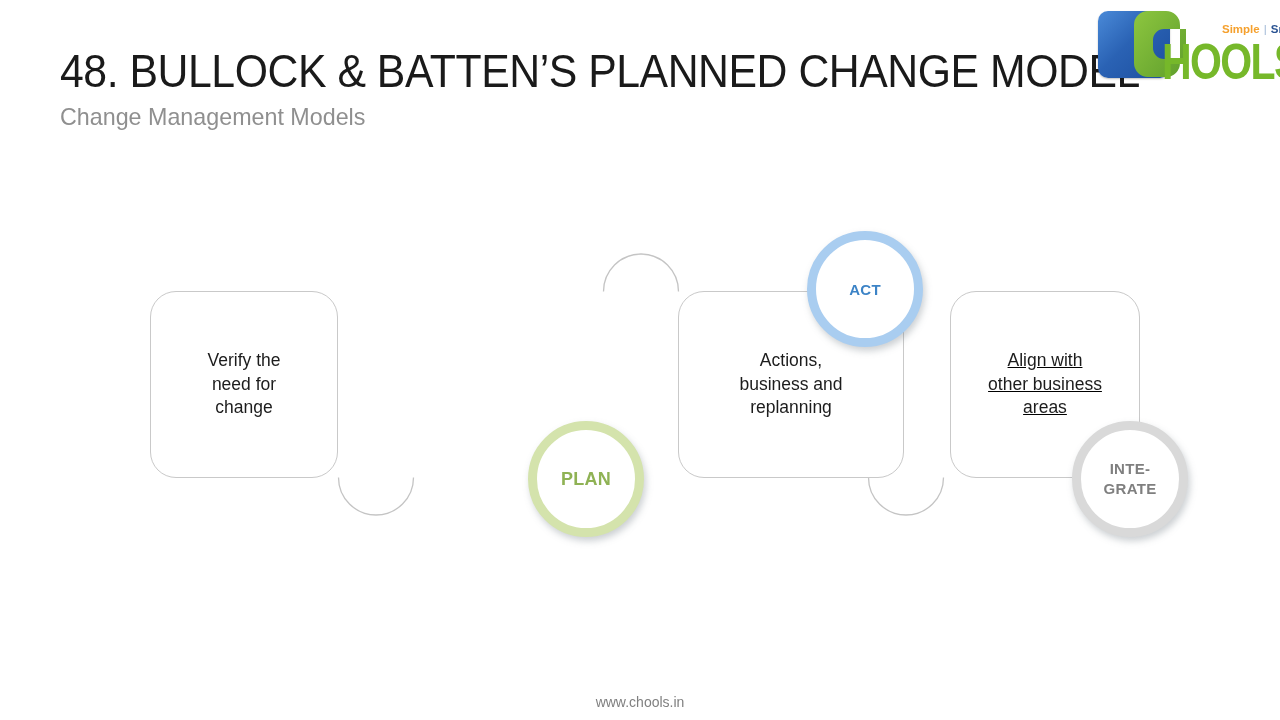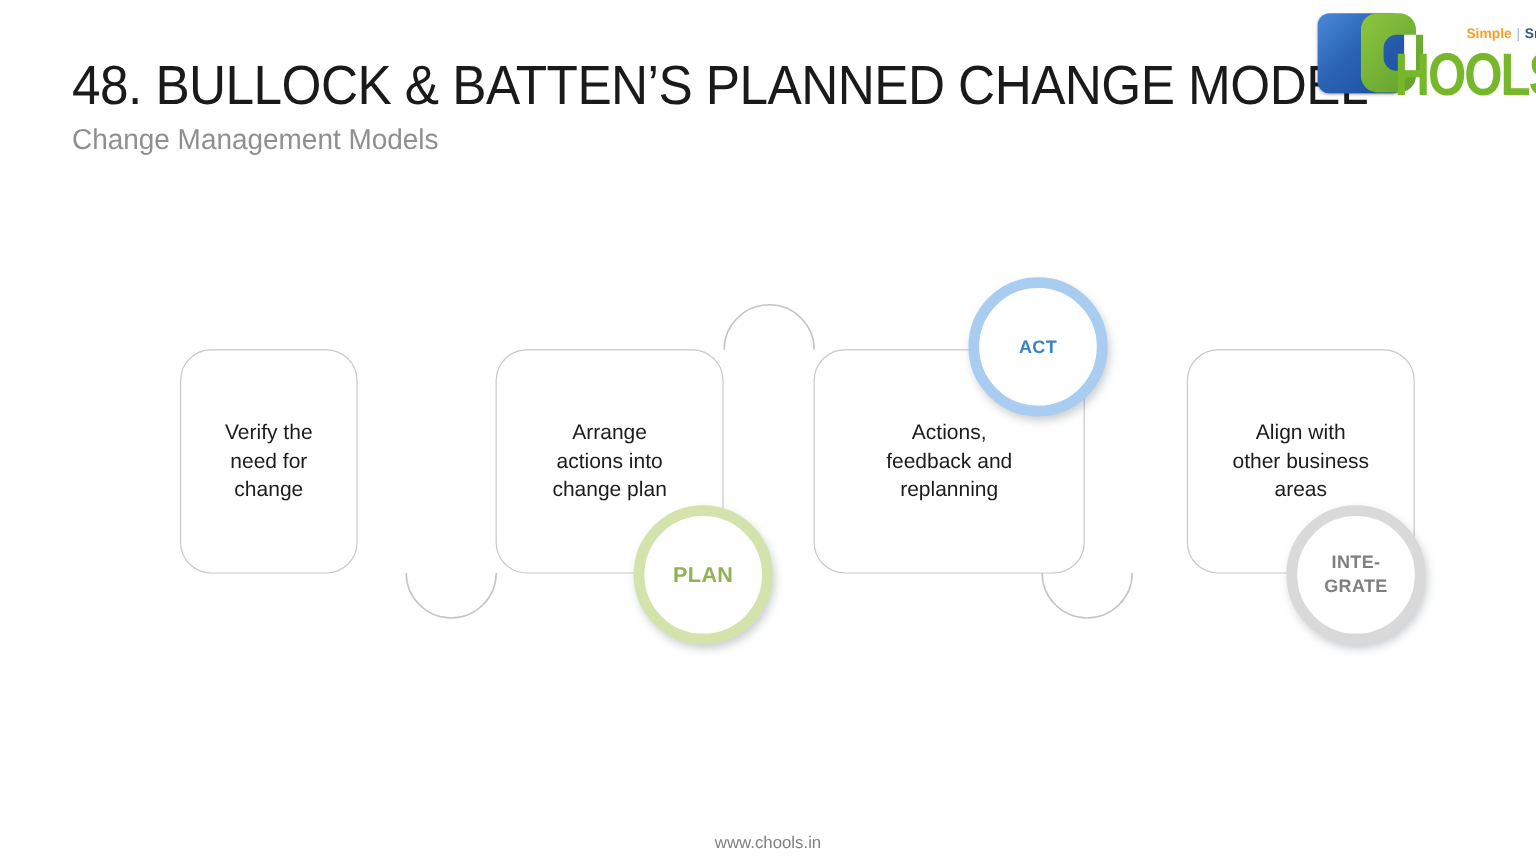--- a/index.html
+++ b/index.html
@@ -46,24 +46,24 @@
 
   
   .diagram{position:absolute;inset:0;}
   .connectors{position:absolute;left:0;top:0;pointer-events:none;z-index:0;}
   .stage-box{
     position:absolute;top:291px;height:187px;box-sizing:border-box;
     background:#fff;border:1px solid var(--box-border);border-radius:26px;
     display:flex;align-items:center;justify-content:center;text-align:center;
     z-index:1;
   }
-  .box-1{left:150px;width:148px;}
+  .box-1{left:150px;width:188px;}
   .box-2{left:413px;width:190px;}
   .box-3{left:678px;width:226px;}
-  .box-4{left:989px;width:190px;}
+  .box-4{left:950px;width:190px;text-decoration:underline;}
   .box-text{font-size:17.5px;line-height:23.5px;color:#1c1c1c;}
   .box-text span{display:block;}
 
   .stage-circle{
     position:absolute;width:98px;height:98px;border-radius:50%;
     background:#fff;border:9px solid #ccc;
     display:flex;align-items:center;justify-content:center;text-align:center;
     box-shadow:2px 4px 7px rgba(110,120,130,0.35);
     z-index:2;
   }
@@ -119,32 +119,25 @@
     </svg>
 
     <div class="stage-box box-1">
       <div class="box-text">
         <span>Verify the</span>
         <span>need for</span>
         <span>change</span>
       </div>
     </div>
 
-    <div class="stage-box box-2">
-      <div class="box-text">
-        <span>Arrange</span>
-        <span>actions into</span>
-        <span>change plan</span>
-      </div>
-    </div>
 
     <div class="stage-box box-3">
       <div class="box-text">
         <span>Actions,</span>
-        <span>feedback and</span>
+        <span>business and</span>
         <span>replanning</span>
       </div>
     </div>
 
     <div class="stage-box box-4">
       <div class="box-text">
         <span>Align with</span>
         <span>other business</span>
         <span>areas</span>
       </div>

